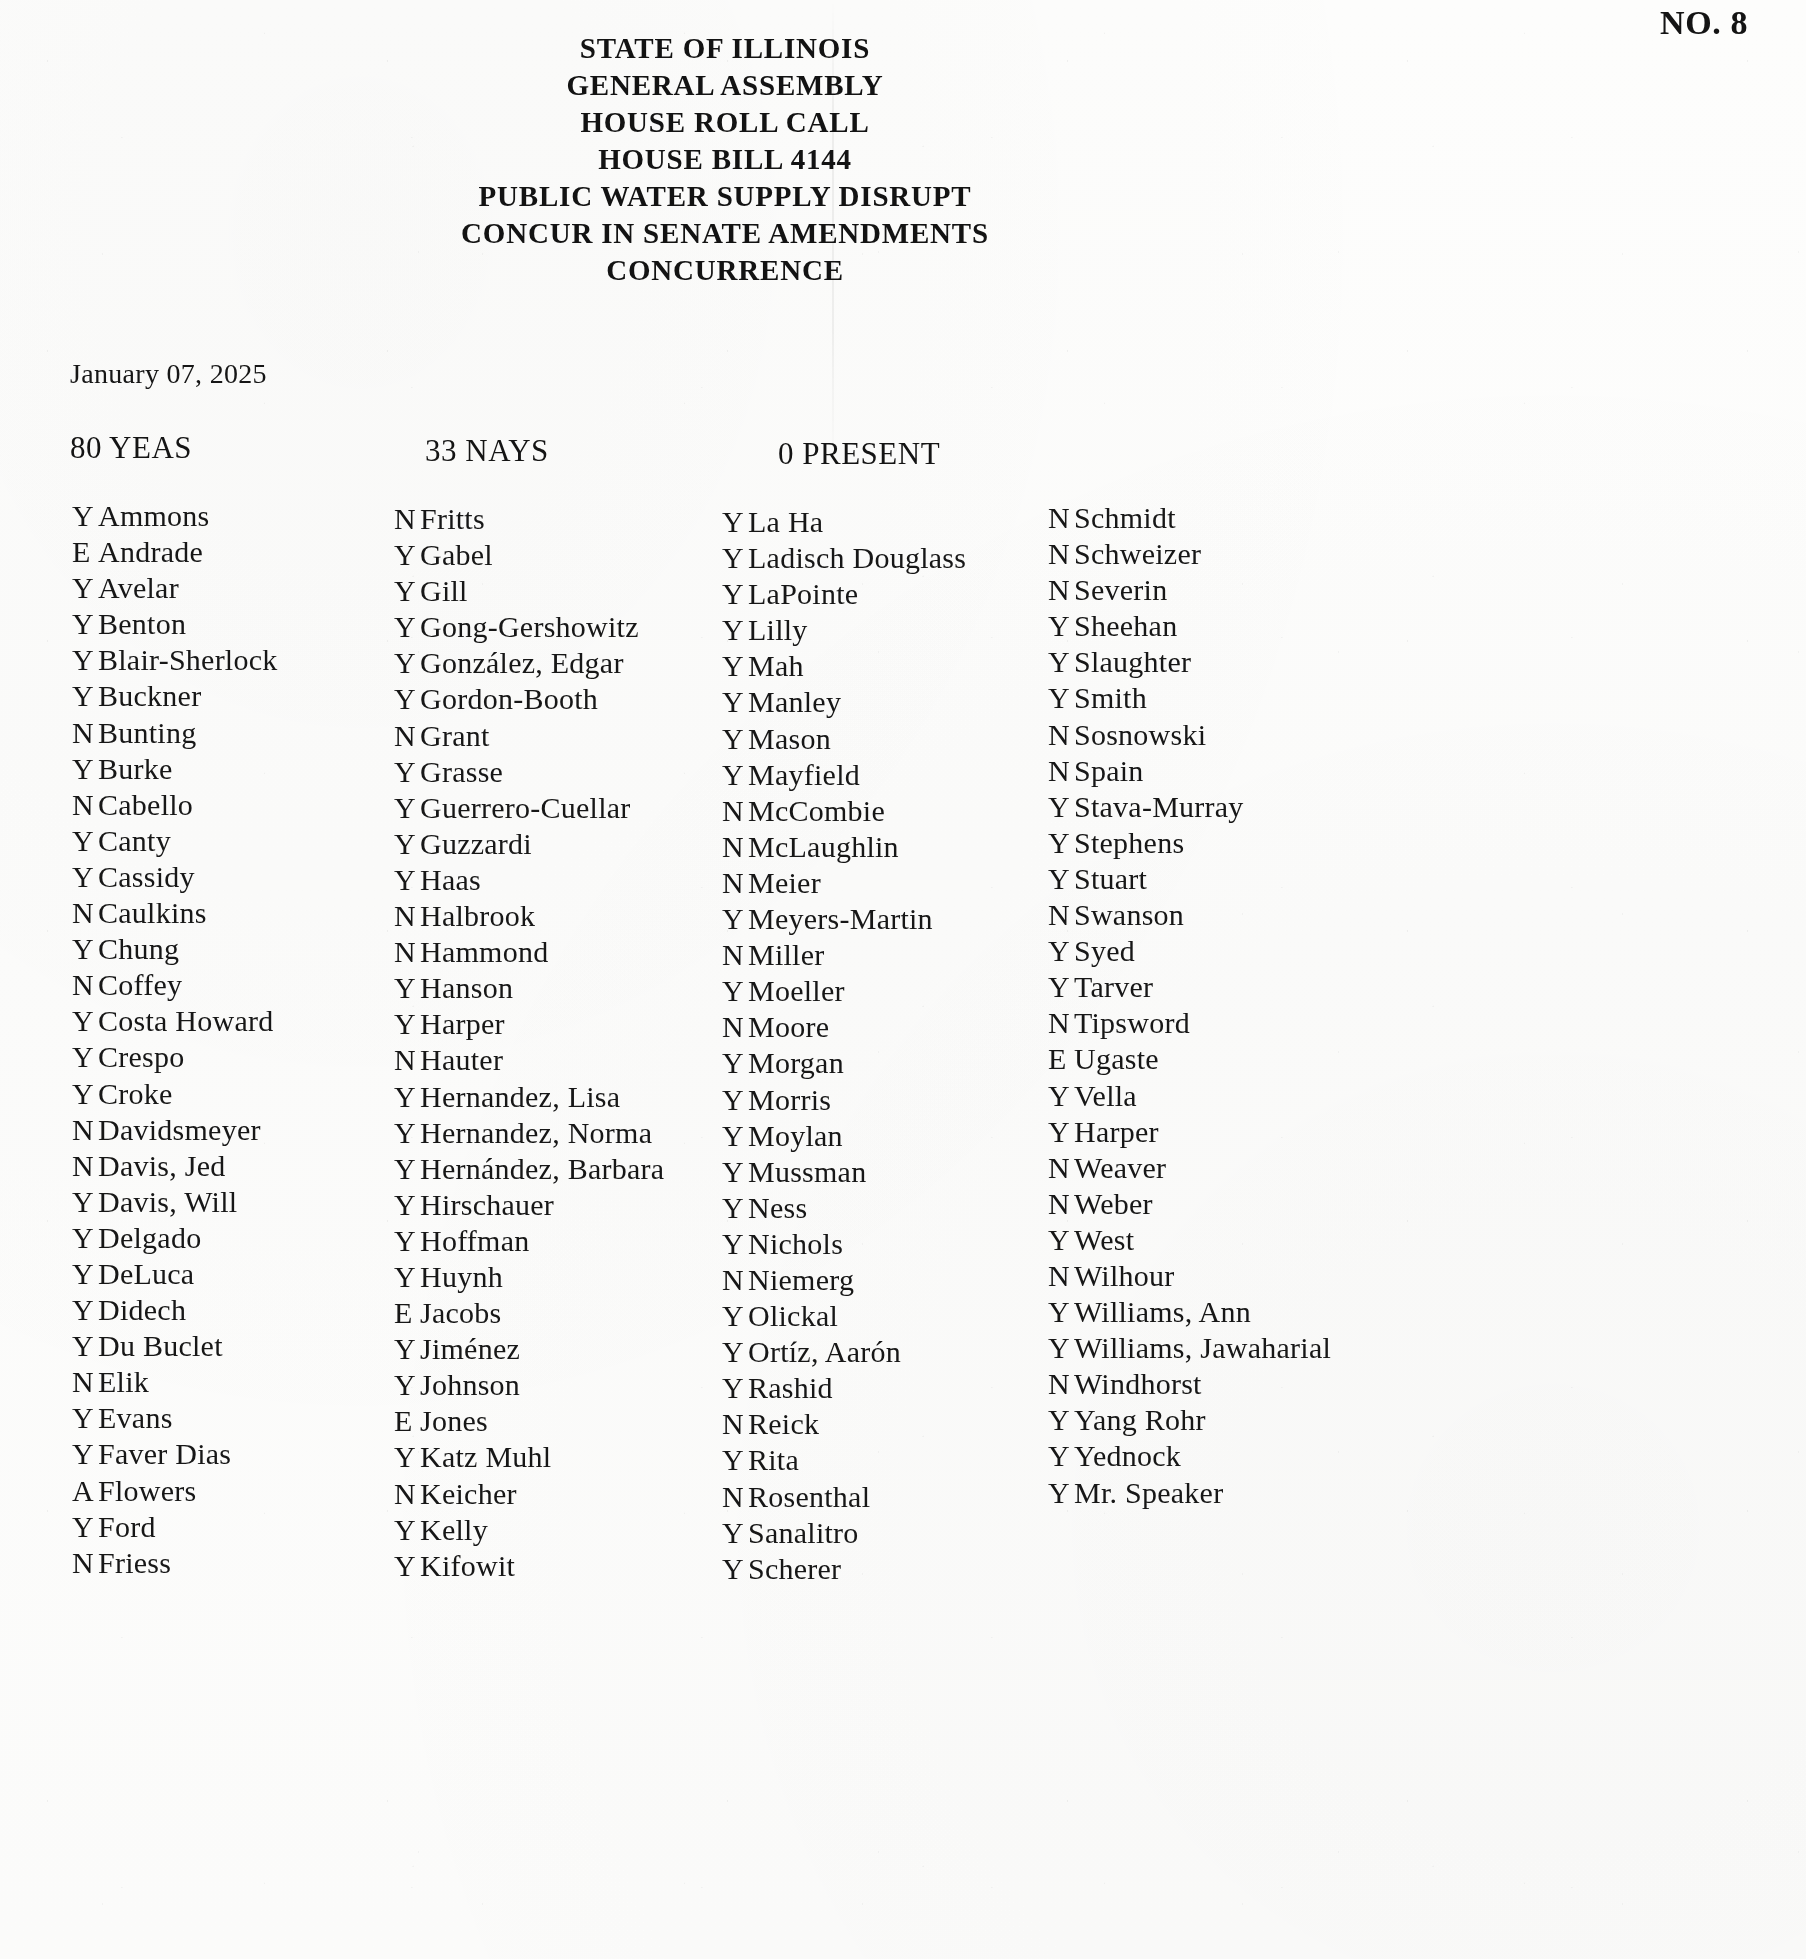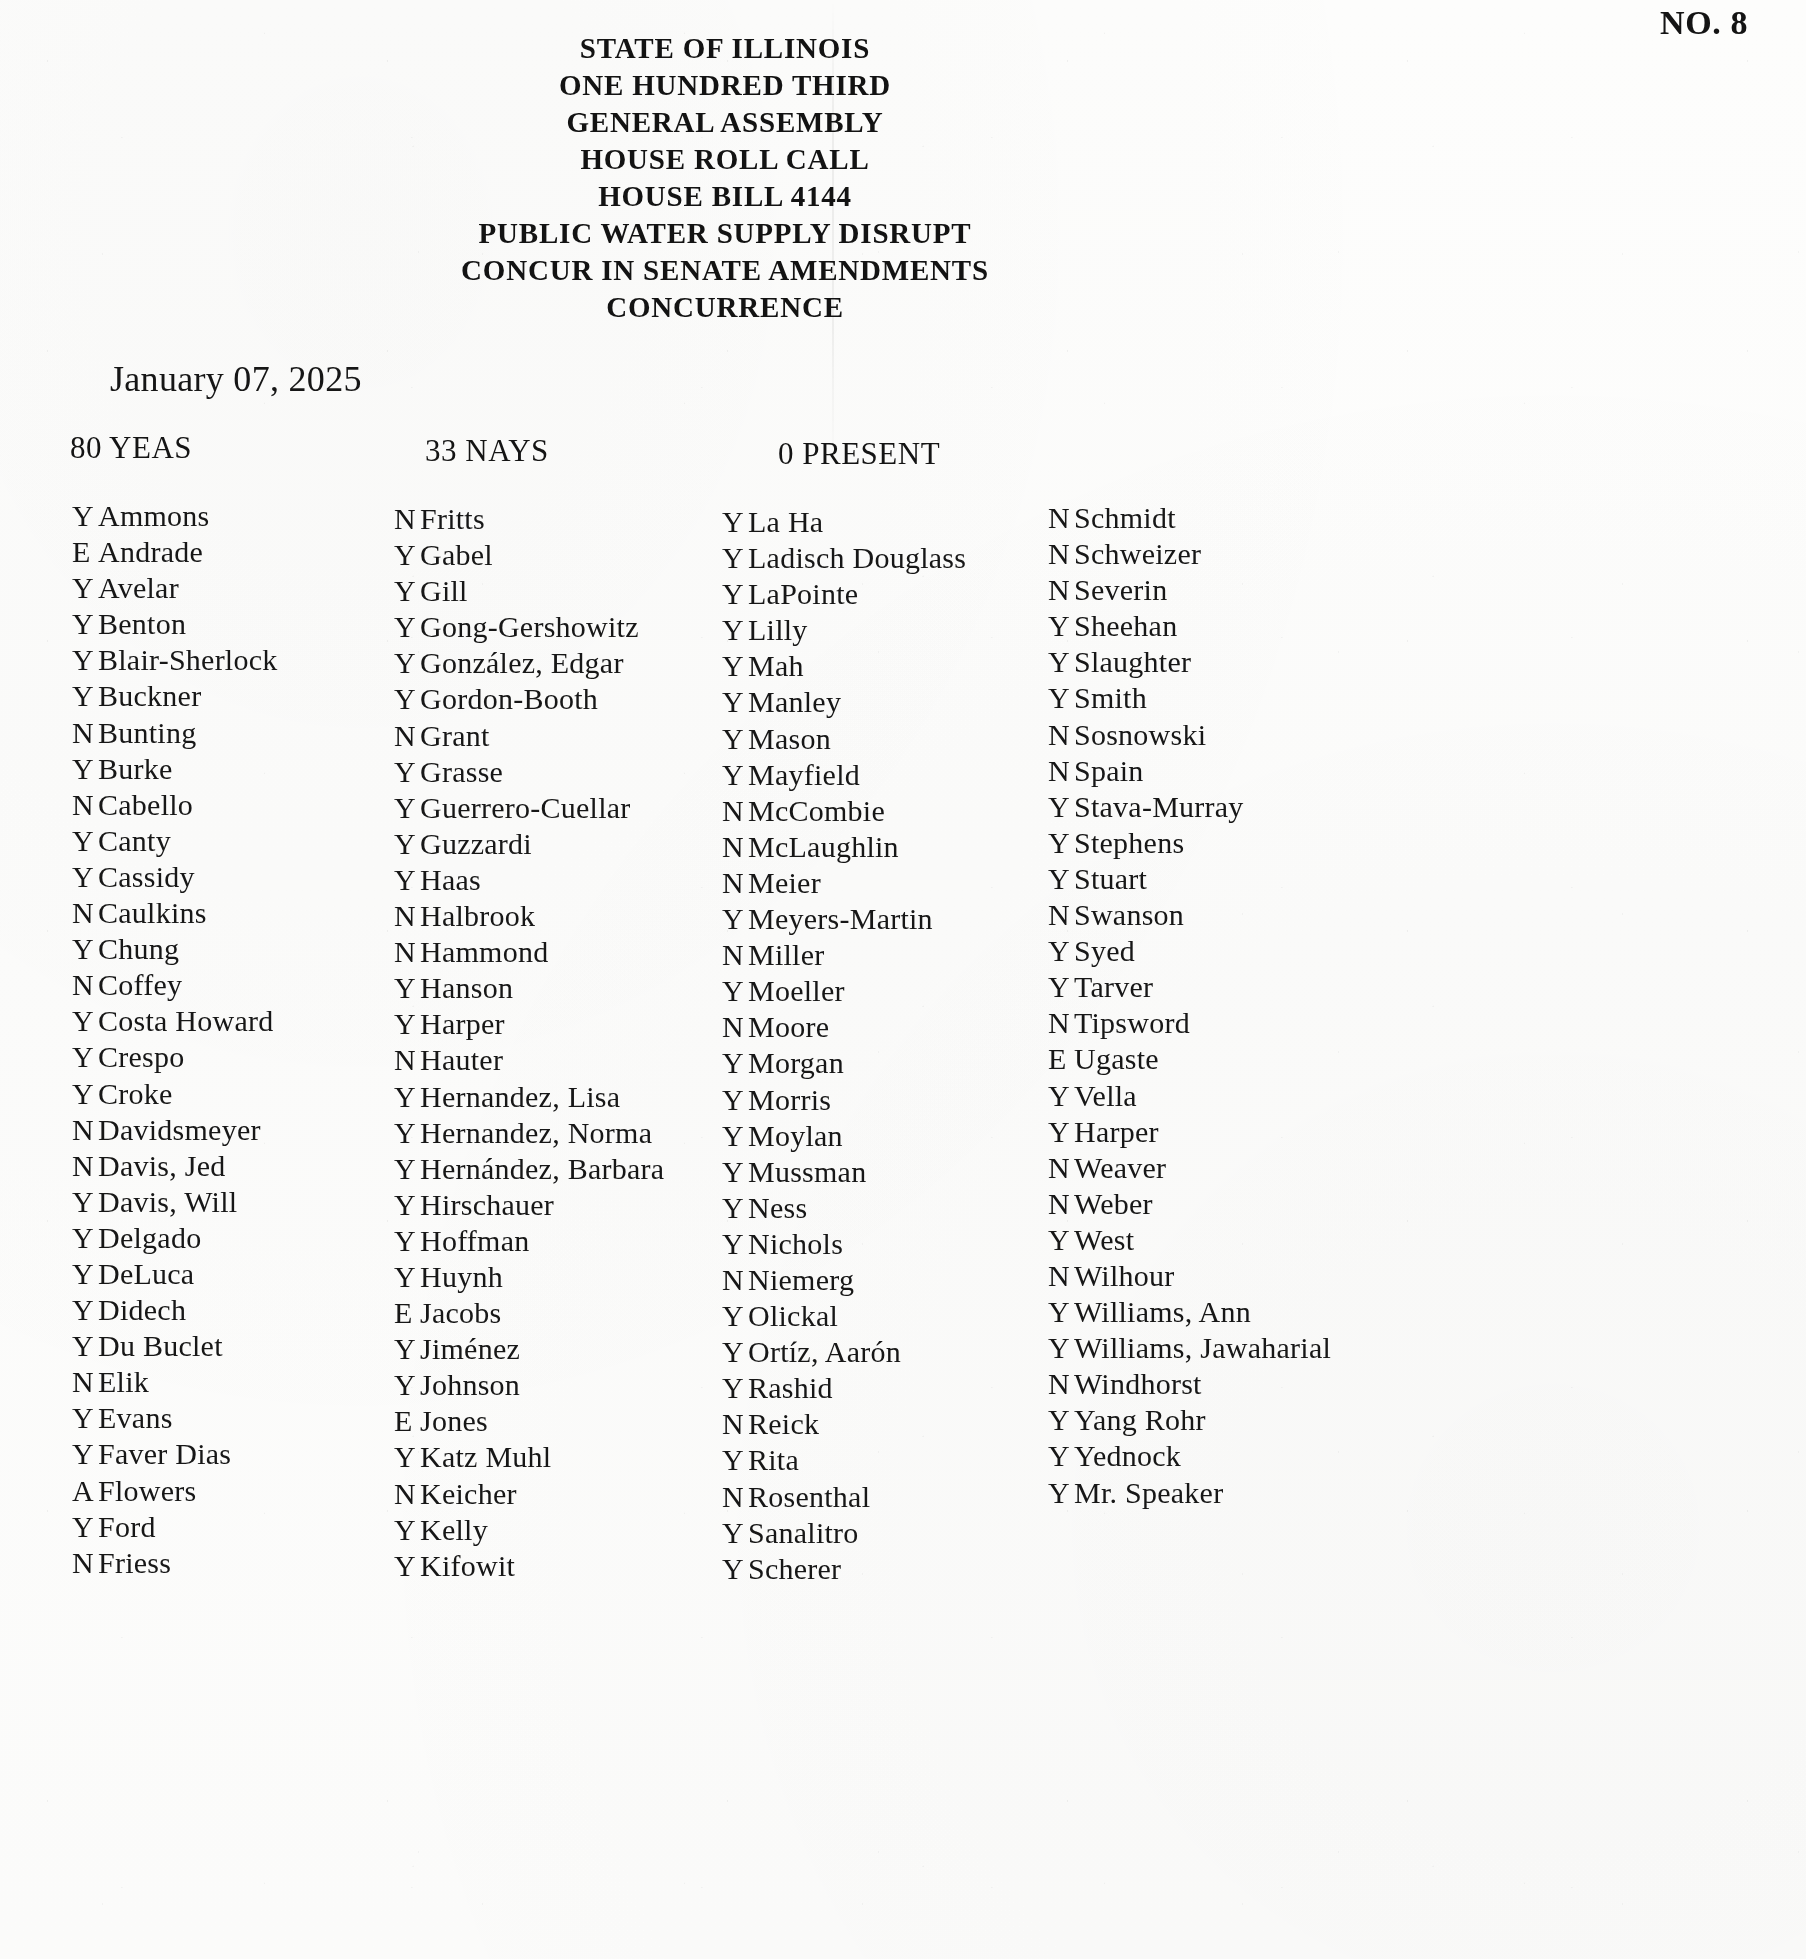--- a/index.html
+++ b/index.html
@@ -61,24 +61,23 @@
     letter-spacing: 0.8px;
     font-weight: 600;
     color: #131313;
     white-space: nowrap;
   }
 
   .date {
     position: absolute;
     left: 70px;
     top: 358px;
-    font-size: 36px;
+    font-size: 28px;
     letter-spacing: 0.3px;
     color: #161616;
-    margin-left: 40px;
   }
 
   .tally {
     position: absolute;
     left: 70px;
     top: 428px;
     width: 1300px;
     height: 40px;
   }
   .tally .t {
@@ -143,21 +142,20 @@
 <body>
 
 <div class="page">
 
   <div class="fold"></div>
 
   <div class="no-label">NO. 8</div>
 
   <div class="heading">
     <div class="hline">STATE OF ILLINOIS</div>
-    <div class="hline">ONE HUNDRED THIRD</div>
     <div class="hline">GENERAL ASSEMBLY</div>
     <div class="hline">HOUSE ROLL CALL</div>
     <div class="hline">HOUSE BILL 4144</div>
     <div class="hline">PUBLIC WATER SUPPLY DISRUPT</div>
     <div class="hline">CONCUR IN SENATE AMENDMENTS</div>
     <div class="hline">CONCURRENCE</div>
   </div>
 
   <div class="date">January 07, 2025</div>
 

